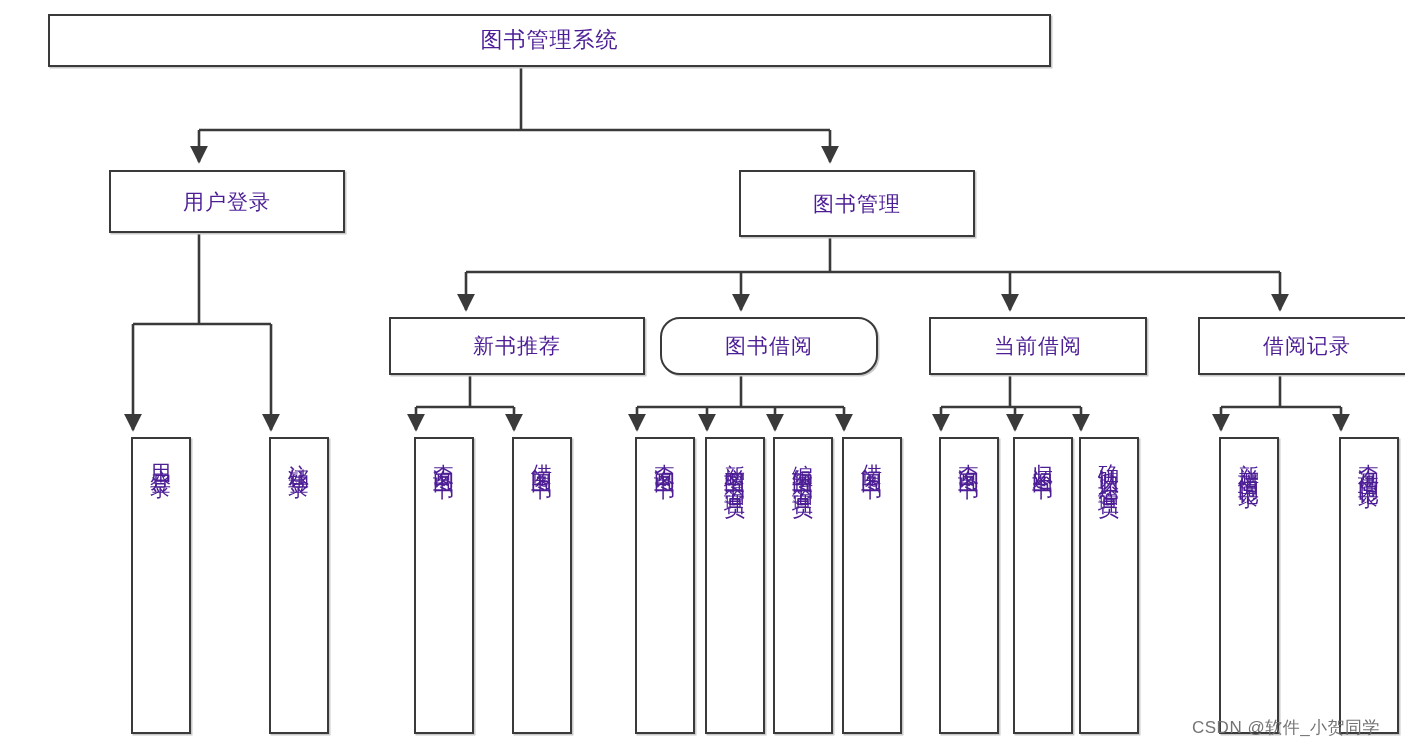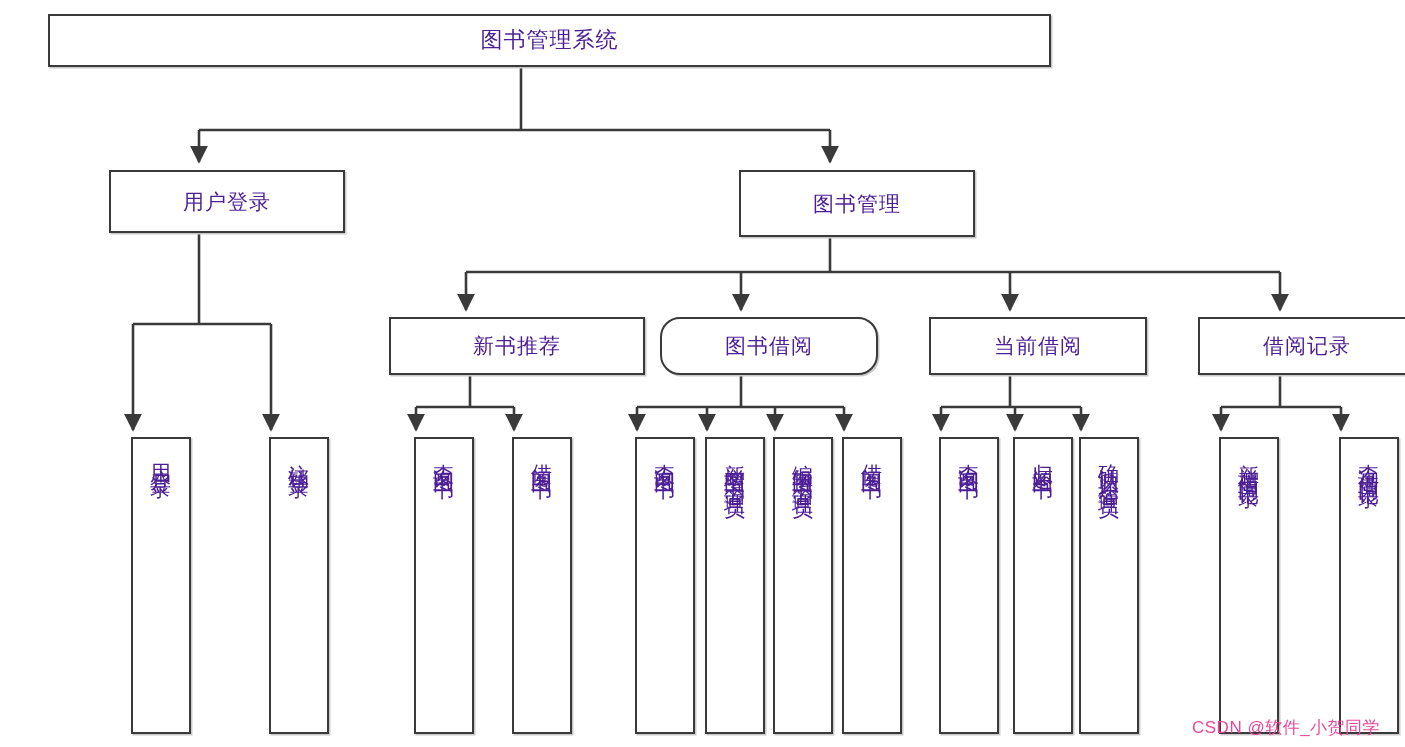--- a/index.html
+++ b/index.html
@@ -60,21 +60,21 @@
     writing-mode: vertical-rl;
     text-orientation: upright;
     -webkit-text-orientation: upright;
     letter-spacing: 5px;
     line-height: 1;
     white-space: nowrap;
   }
   .watermark {
     position: absolute;
     font-size: 17px;
-    color: #ec4899;
+    color: #737373;
     white-space: nowrap;
     letter-spacing: 0.5px;
   }
 </style>
 </head>
 <body>
 
 <div id="canvas">
 
   <svg id="wires" viewBox="0 0 1405 747" width="1405" height="747">

